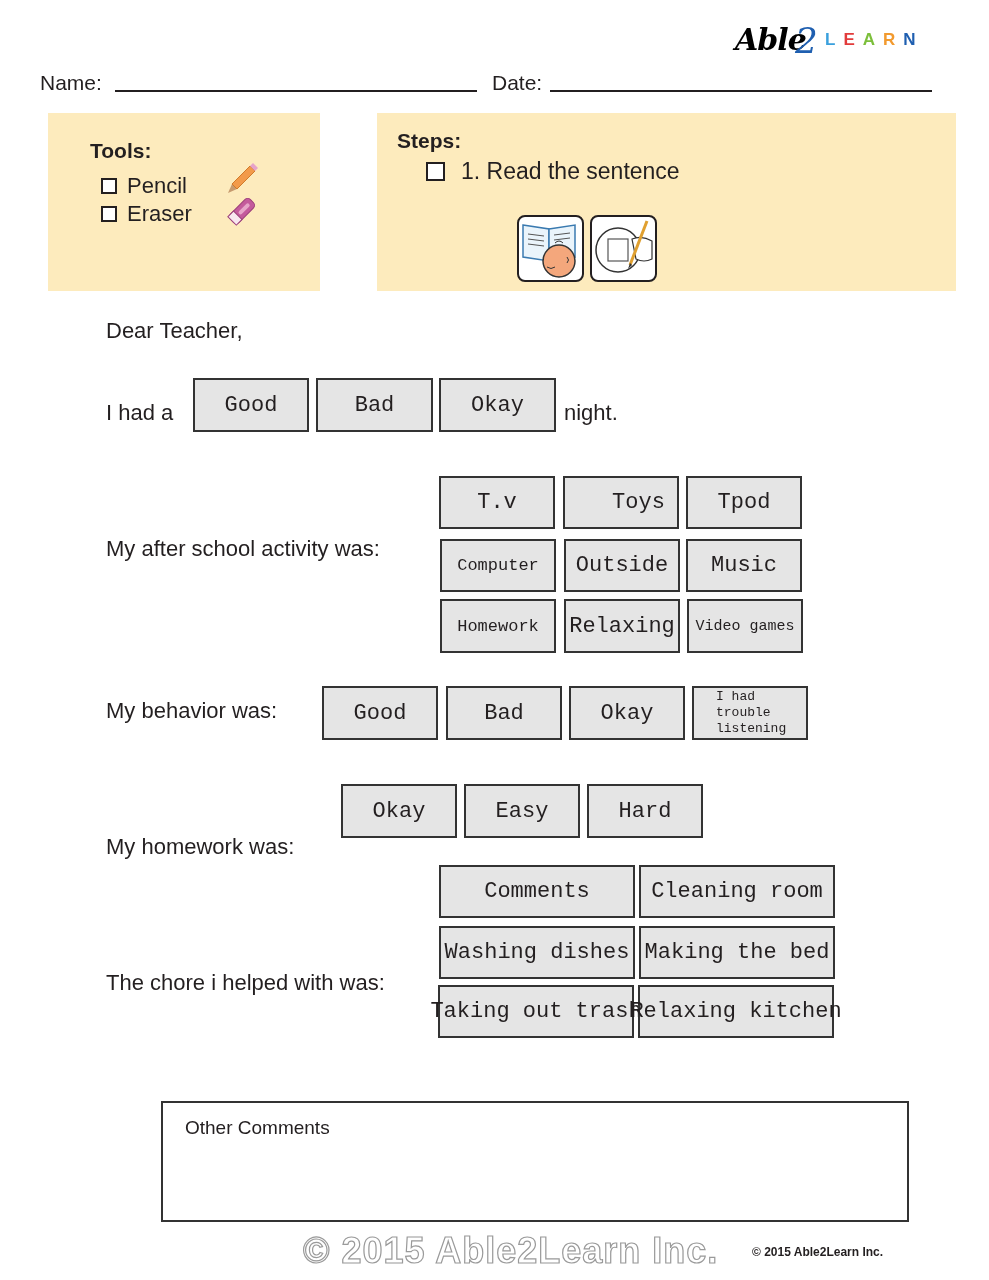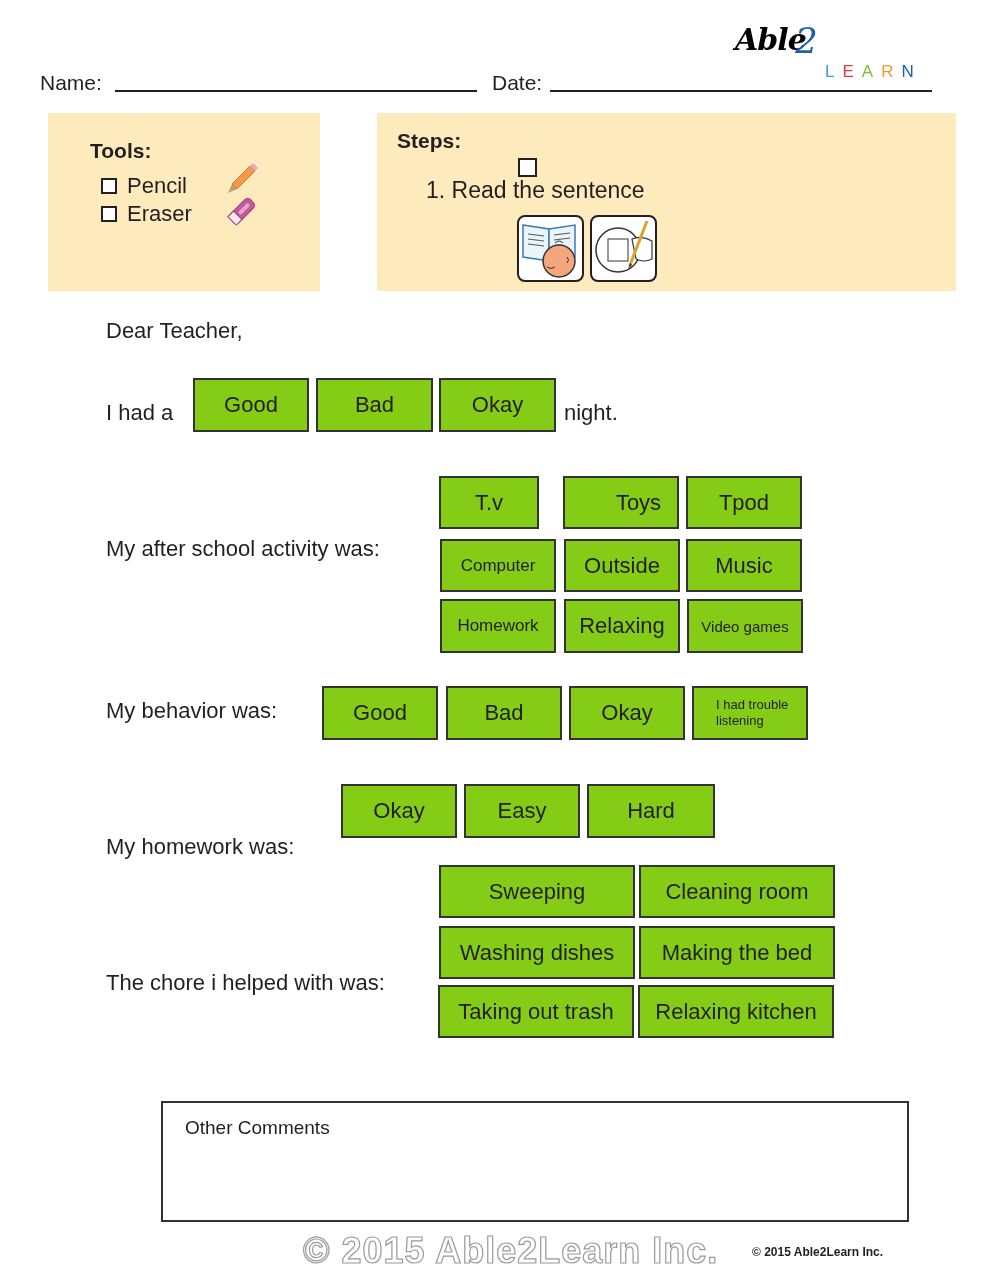--- a/index.html
+++ b/index.html
@@ -5,40 +5,40 @@
     html, body { margin: 0; padding: 0; }
     body {
       width: 989px; height: 1280px; position: relative; overflow: hidden;
       background: #ffffff; color: #231f20;
       font-family: "Liberation Sans", "DejaVu Sans", sans-serif;
     }
     .abs { position: absolute; }
     .logo { left: 733px; top: 18px; width: 200px; height: 48px; }
     .logo .able { position: absolute; left: 2px; top: 4px; font-family: "DejaVu Serif", serif; font-style: italic; font-weight: bold; font-size: 30px; color: #000000; letter-spacing: -1px; }
     .logo .two { position: absolute; left: 62px; top: 2px; font-family: "DejaVu Serif", serif; font-style: italic; font-size: 36px; color: #1f5fb0; }
-    .logo .learn { position: absolute; left: 92px; top: 12px; font-weight: normal; font-size: 17px; letter-spacing: 8px; margin-top: 32px; }
+    .logo .learn { position: absolute; left: 92px; top: 12px; font-weight: bold; font-size: 17px; letter-spacing: 8px; }
     .logo .learn span { display: inline-block; }
 
     .field-label { font-size: 21px; }
     .field-line { border-bottom: 2px solid #231f20; height: 0; }
 
     .panel { background: #fdebbd; }
     .panel-title { font-size: 21px; font-weight: bold; }
     .check-row { font-size: 22px; display: flex; align-items: center; }
     .checkbox { width: 16px; height: 16px; border: 2px solid #231f20; background: #fff; margin-right: 10px; box-sizing: border-box; }
     .step-row .checkbox { width: 19px; height: 19px; margin-right: 16px; }
-    .step-row { font-size: 23px; flex-direction: column; }
+    .step-row { font-size: 23px; }
 
     .picto { width: 67px; height: 67px; border: 2px solid #231f20; border-radius: 8px; background: #fff; box-sizing: border-box; overflow: hidden; }
 
     .prompt { font-size: 22px; white-space: nowrap; }
     .opt {
-      position: absolute; border: 2px solid #333; box-sizing: border-box; background: #84cc16;
+      position: absolute; border: 2px solid #333; box-sizing: border-box; background: #e5e5e5;
       display: flex; align-items: center; justify-content: center; text-align: center;
-      font-size: 22px; white-space: nowrap; cursor: pointer;
+      font-size: 22px; white-space: nowrap; cursor: pointer; font-family: Liberation Mono, monospace;
     }
     .opt.small { font-size: 17px; }
     .opt.xsmall { font-size: 15px; }
     .opt.tiny { font-size: 13px; justify-content: flex-start; text-align: left; padding-left: 22px; line-height: 16px; white-space: normal; }
 
     .comments { left: 134px; top: 1101px; width: 748px; height: 121px; border: 2px solid #333; box-sizing: border-box; margin-left: 27px; }
     .comments-label { position: absolute; left: 22px; top: 14px; font-size: 19px; }
 
     .watermark { left: 303px; top: 1230px; font-size: 36px; font-weight: bold; color: #fff; -webkit-text-stroke: 1.2px #9a9a9a; letter-spacing: 1px; white-space: nowrap; }
     .copyright { left: 752px; top: 1245px; font-size: 12px; font-weight: bold; white-space: nowrap; }
@@ -117,43 +117,43 @@
 
 <span class="abs prompt" style="left:106px; top:318px;">Dear Teacher,</span>
 
 <span class="abs prompt" style="left:106px; top:400px;">I had a</span>
 <div class="opt" style="left:193px; top:378px; width:116px; height:54px;">Good</div>
 <div class="opt" style="left:316px; top:378px; width:117px; height:54px;">Bad</div>
 <div class="opt" style="left:439px; top:378px; width:117px; height:54px;">Okay</div>
 <span class="abs prompt" style="left:564px; top:400px;">night.</span>
 
 <span class="abs prompt" style="left:106px; top:536px;">My after school activity was:</span>
-<div class="opt" style="left:439px; top:476px; width:100px; height:53px;">T.v</div>
+<div class="opt" style="left:439px; top:476px; width:116px; height:53px;">T.v</div>
 <div class="opt" style="left:563px; top:476px; width:116px; height:53px;padding-left:35px;">Toys</div>
 <div class="opt" style="left:686px; top:476px; width:116px; height:53px;">Tpod</div>
 <div class="opt small" style="left:440px; top:539px; width:116px; height:53px;">Computer</div>
 <div class="opt" style="left:564px; top:539px; width:116px; height:53px;">Outside</div>
 <div class="opt" style="left:686px; top:539px; width:116px; height:53px;">Music</div>
 <div class="opt small" style="left:440px; top:599px; width:116px; height:54px;">Homework</div>
 <div class="opt" style="left:564px; top:599px; width:116px; height:54px;">Relaxing</div>
 <div class="opt xsmall" style="left:687px; top:599px; width:116px; height:54px;">Video games</div>
 
 <span class="abs prompt" style="left:106px; top:698px;">My behavior was:</span>
 <div class="opt" style="left:322px; top:686px; width:116px; height:54px;">Good</div>
 <div class="opt" style="left:446px; top:686px; width:116px; height:54px;">Bad</div>
 <div class="opt" style="left:569px; top:686px; width:116px; height:54px;">Okay</div>
 <div class="opt tiny" style="left:692px; top:686px; width:116px; height:54px;">I had trouble listening</div>
 
 <div class="opt" style="left:341px; top:784px; width:116px; height:54px;">Okay</div>
 <div class="opt" style="left:464px; top:784px; width:116px; height:54px;">Easy</div>
-<div class="opt" style="left:587px; top:784px; width:128px; height:54px;">Hard</div>
+<div class="opt" style="left:587px; top:784px; width:116px; height:54px;">Hard</div>
 <span class="abs prompt" style="left:106px; top:834px;">My homework was:</span>
 
 <span class="abs prompt" style="left:106px; top:970px;">The chore i helped with was:</span>
-<div class="opt" style="left:439px; top:865px; width:196px; height:53px;">Sweeping</div>
+<div class="opt" style="left:439px; top:865px; width:196px; height:53px;">Comments</div>
 <div class="opt" style="left:639px; top:865px; width:196px; height:53px;">Cleaning room</div>
 <div class="opt" style="left:439px; top:926px; width:196px; height:53px;">Washing dishes</div>
 <div class="opt" style="left:639px; top:926px; width:196px; height:53px;">Making the bed</div>
 <div class="opt" style="left:438px; top:985px; width:196px; height:53px;">Taking out trash</div>
 <div class="opt" style="left:638px; top:985px; width:196px; height:53px;">Relaxing kitchen</div>
 
 <div class="abs comments">
   <span class="comments-label">Other Comments</span>
 </div>
 

